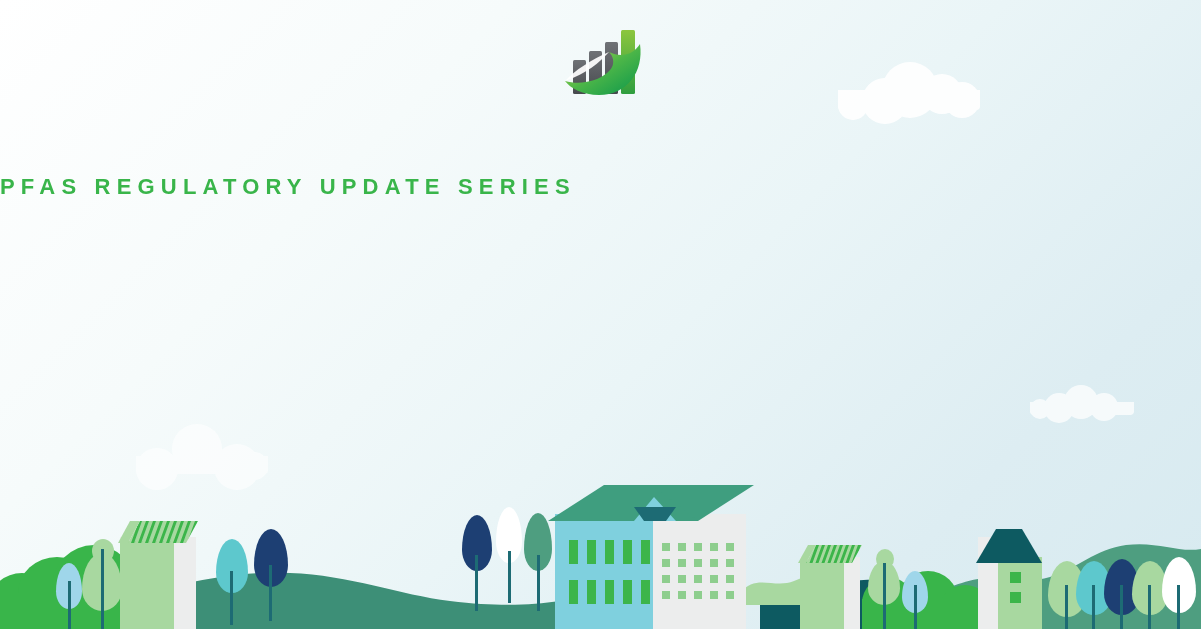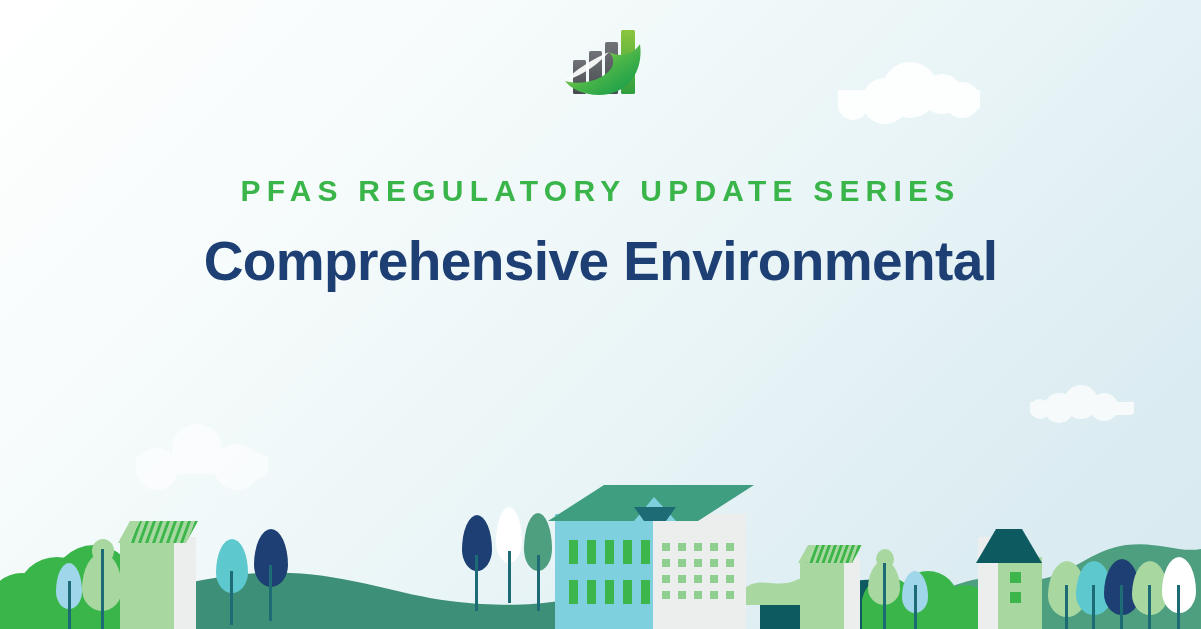--- a/index.html
+++ b/index.html
@@ -22,22 +22,22 @@
 
   
   #logo{position:absolute;left:0;right:0;top:26px;height:110px;display:flex;flex-direction:column;align-items:center;}
   #logo-mark{position:relative;width:116px;height:74px;}
   #logo-wordmark{margin-top:6px;font-size:20.5px;letter-spacing:-0.2px;white-space:nowrap;}
   #logo-wordmark .the,#logo-wordmark .group{color:#58585b;font-weight:400;}
   #logo-wordmark .elam{color:#3cb54a;font-weight:700;}
 
   
   #eyebrow{
-    position:absolute;left:0;right:0;top:174px;text-align:center;
-    color:#39b54a;font-size:30px;font-weight:700;letter-spacing:6.2px;
+    position:absolute;left:0;right:0;top:174px;
+    color:#39b54a;font-size:22px;font-weight:700;letter-spacing:6.2px;
   }
   #title{
     position:absolute;left:0;right:0;top:224px;text-align:center;
     color:#1d3f73;font-weight:700;font-size:55px;line-height:74px;letter-spacing:-0.6px;
   }
   #title .line{display:block;}
 
   
   #scene{position:absolute;left:0;bottom:0;width:1201px;height:180px;}
   .shape{position:absolute;}
@@ -99,21 +99,20 @@
         <rect x="78" y="4" width="14" height="64" rx="1.5" fill="url(#barGradGreen)"></rect>
         <path d="M97 18 C101 46 84 69 56 69 C40 69 27 62 22 55 C36 59 53 56 64 47 C74 39 70 30 66 26 C78 32 90 29 97 18 Z" fill="url(#leafGrad)"></path>
         <path d="M22 55 C32 44 48 34 66 26 C56 37 44 47 22 55 Z" fill="#ffffff" opacity="0.92"></path>
       </svg>
     </div>
   </div>
 
   <div id="eyebrow">PFAS REGULATORY UPDATE SERIES</div>
 
   <div id="title">
-    <span class="line">Comprehensive Environmental</span>
   </div>
 
   <div id="scene">
 
     <svg class="shape" style="left:920px;bottom:0;" width="281" height="110" viewBox="0 0 281 110">
       <path d="M0 74 C22 74 34 64 58 60 C86 56 104 66 130 58 C156 50 176 30 206 26 C238 22 258 34 281 30 L281 110 L0 110 Z" fill="#4e9e80"></path>
     </svg>
 
     <svg class="shape" style="left:760px;bottom:0;" width="120" height="74" viewBox="0 0 120 74">
       <path d="M0 34 C18 22 34 44 52 40 C74 36 92 20 120 26 L120 74 L0 74 Z" fill="#0d5a61"></path>

